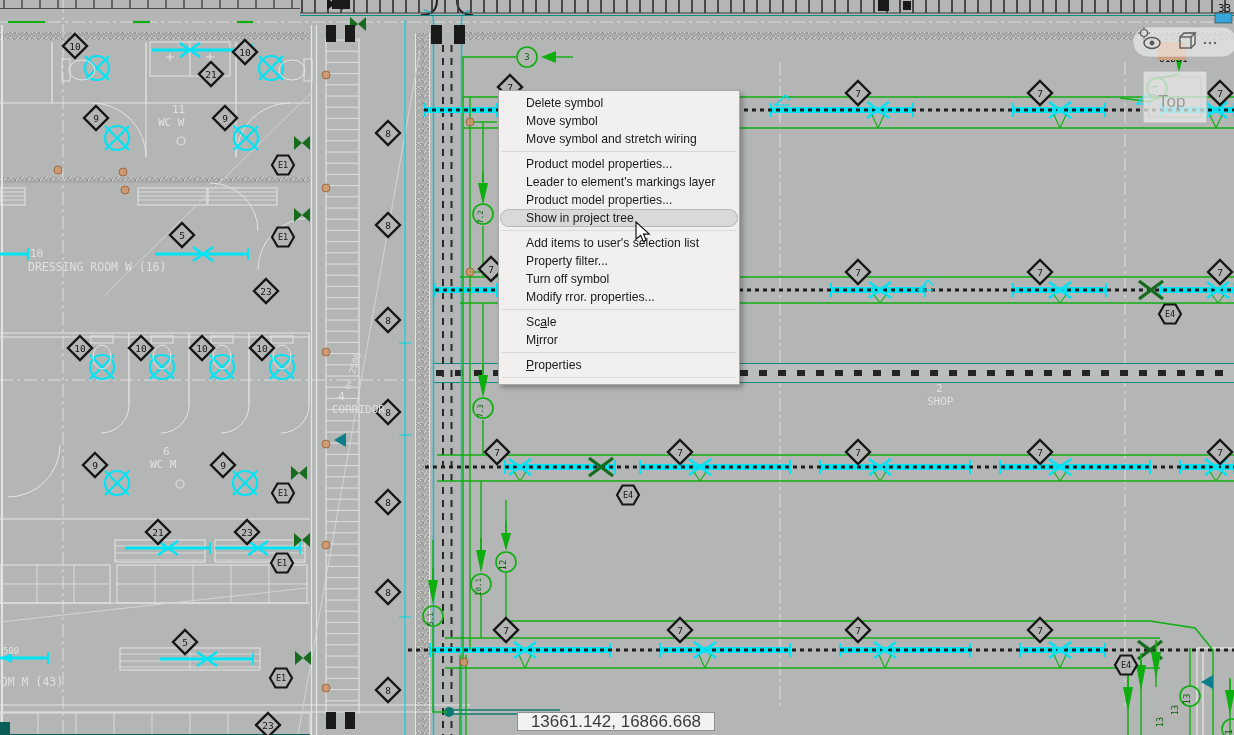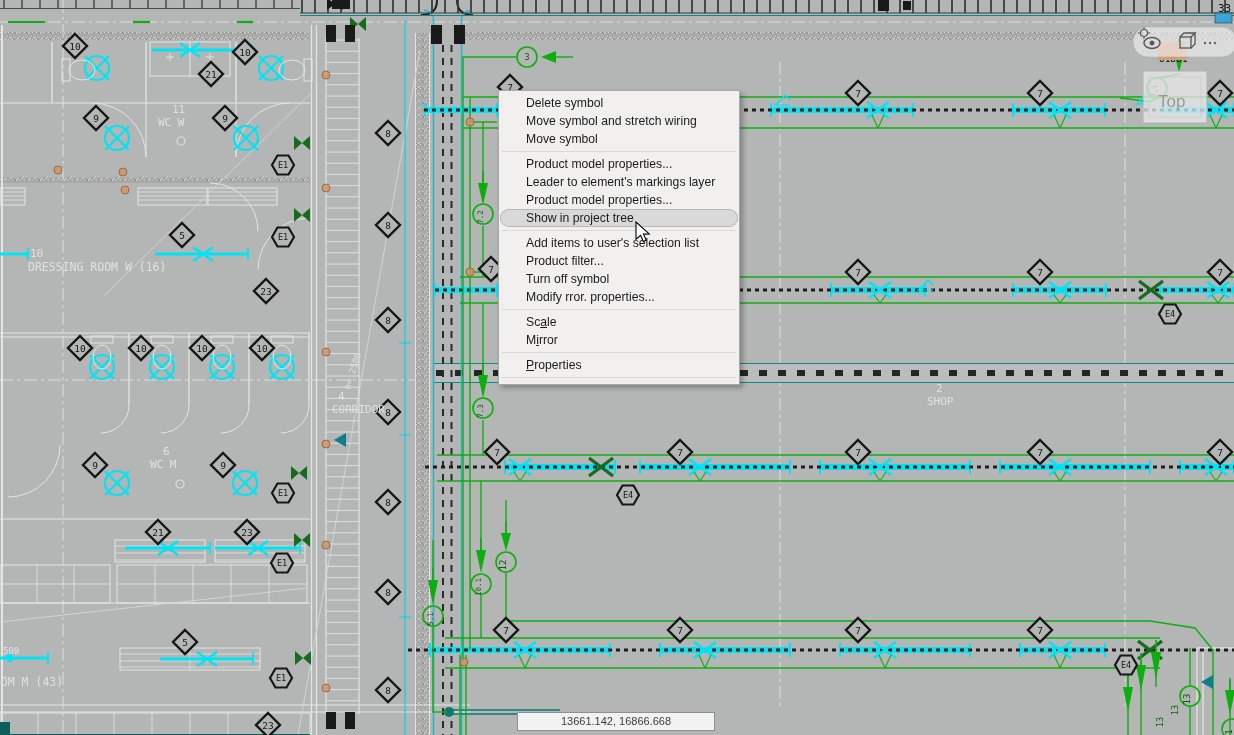--- a/index.html
+++ b/index.html
@@ -11,21 +11,21 @@
   #context-menu{position:absolute;left:498px;top:90px;width:242px;z-index:20;
     background:#f1f0ef;border:1px solid #a8a8a8;box-shadow:3px 3px 5px rgba(0,0,0,.28);
     padding:3px 1px;box-sizing:border-box;}
   .menu-item{height:18px;line-height:18px;padding-left:26px;font-size:12.2px;color:#1b1b1b;
     white-space:nowrap;cursor:default;}
   .menu-item.hl{background:#d9d9d9;box-shadow:inset 0 0 0 1px #b8b8b8;border-radius:9px;}
   .menu-sep{border-top:1px solid #d8d8d8;margin:3px 2px;height:0;}
   .menu-item u{text-decoration:underline;}
   
   #coord-box{position:absolute;left:517px;top:712px;width:198px;height:19px;line-height:17px;
-    background:#f2f2f2;border:1px solid #909090;font-size:11px;color:#3c3c3c;
+    background:#f2f2f2;border:1px solid #909090;font-size:17px;color:#3c3c3c;
     text-align:center;z-index:10;box-sizing:border-box;}
   #cursor{position:absolute;left:632px;top:220px;z-index:30;}
 </style>
 </head>
 <body>
 
 <svg id="cad" width="1234" height="735" viewBox="0 0 1234 735">
   <defs>
     <pattern id="hatch" width="12" height="7" patternUnits="userSpaceOnUse">
       <rect width="12" height="7" fill="#a9aaa8"></rect>
@@ -918,30 +918,30 @@
     <g fill="#666">
       <circle cx="1205" cy="43" r="1.2"></circle>
         <circle cx="1210" cy="43" r="1.2"></circle>
         <circle cx="1215" cy="43" r="1.2"></circle>
     </g>
   </g>
 </svg>
 
 <div id="context-menu">
     <div class="menu-item">Delete symbol</div>
+    <div class="menu-item">Move symbol</div>
     <div class="menu-item">Move symbol and stretch wiring</div>
-    <div class="menu-item">Move symbol</div>
     <div class="menu-sep"></div>
     <div class="menu-item">Product model properties...</div>
     <div class="menu-item">Leader to element's markings layer</div>
     <div class="menu-item">Product model properties...</div>
     <div class="menu-item hl">Show in project tree</div>
     <div class="menu-sep"></div>
     <div class="menu-item">Add items to user's selection list</div>
-    <div class="menu-item">Product filter...</div>
+    <div class="menu-item">Property filter...</div>
     <div class="menu-item">Turn off symbol</div>
     <div class="menu-item">Modify rror. properties...</div>
     <div class="menu-sep"></div>
     <div class="menu-item">Sc<u>a</u>le</div>
     <div class="menu-item">M<u>i</u>rror</div>
     <div class="menu-sep"></div>
     <div class="menu-item"><u>P</u>roperties</div>
     <div class="menu-sep"></div>
   </div>
 

